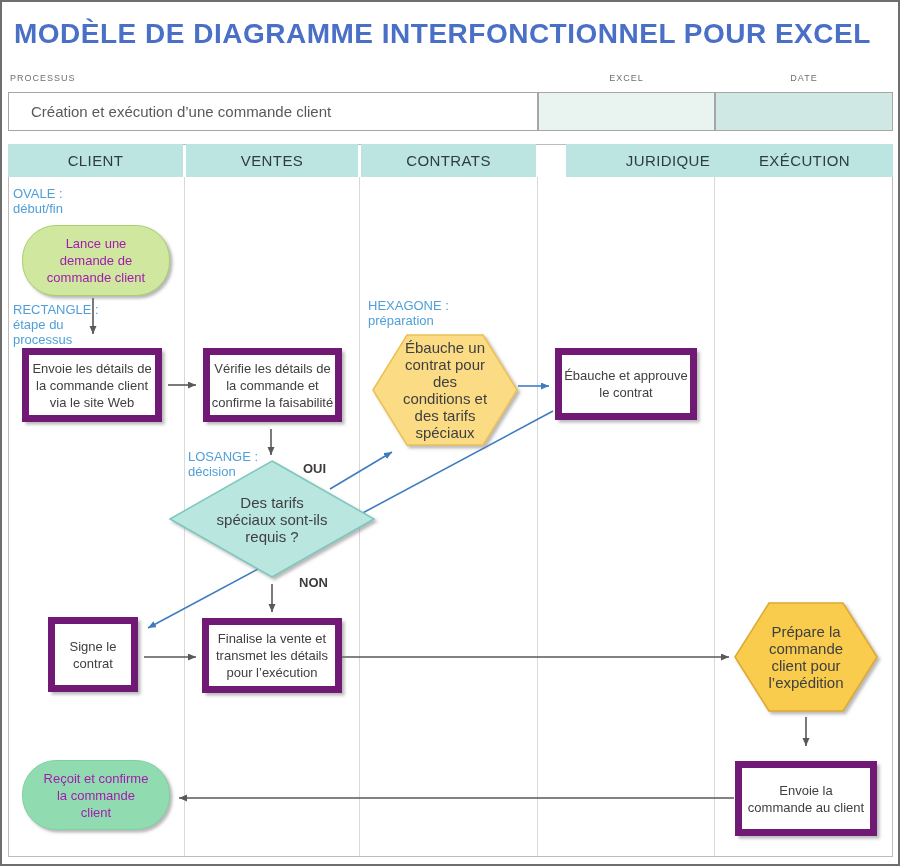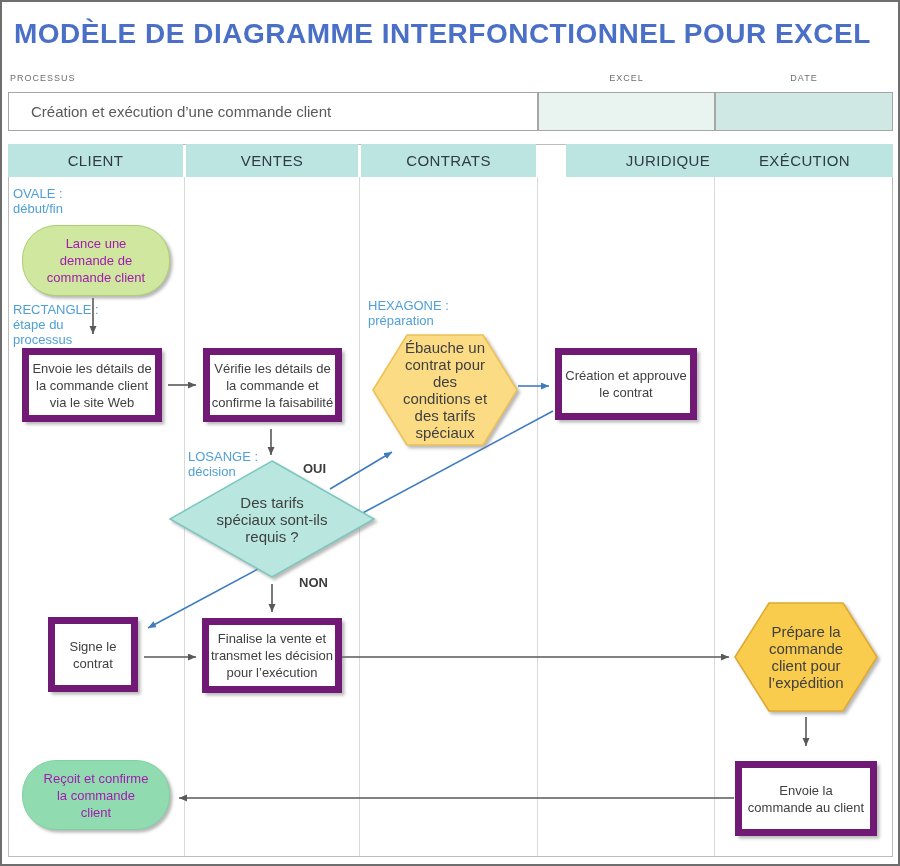--- a/index.html
+++ b/index.html
@@ -121,26 +121,26 @@
   <div class="oval oval-end" style="left:22px; top:760px; width:148px; height:70px;">Reçoit et confirme
 la commande
 client</div>
 
   <div class="pbox" style="left:22px;  top:348px; width:140px; height:74px;">Envoie les détails de
 la commande client
 via le site Web</div>
   <div class="pbox" style="left:203px; top:348px; width:139px; height:74px;">Vérifie les détails de
 la commande et
 confirme la faisabilité</div>
-  <div class="pbox" style="left:555px; top:348px; width:142px; height:72px;">Création et approuve
+  <div class="pbox" style="left:555px; top:348px; width:142px; height:72px;">Ébauche et approuve
 le contrat</div>
   <div class="pbox" style="left:48px;  top:617px; width:90px;  height:75px;">Signe le
 contrat</div>
   <div class="pbox" style="left:202px; top:618px; width:140px; height:75px;">Finalise la vente et
-transmet les décision
+transmet les détails
 pour l’exécution</div>
   <div class="pbox" style="left:735px; top:761px; width:142px; height:75px;">Envoie la
 commande au client</div>
 
   <div class="shape-text" style="left:192px; top:486px; width:160px; height:66px;">Des tarifs
 spéciaux sont-ils
 requis ?</div>
   <div class="shape-text" style="left:383px; top:338px; width:124px; height:104px;">Ébauche un
 contrat pour
 des

